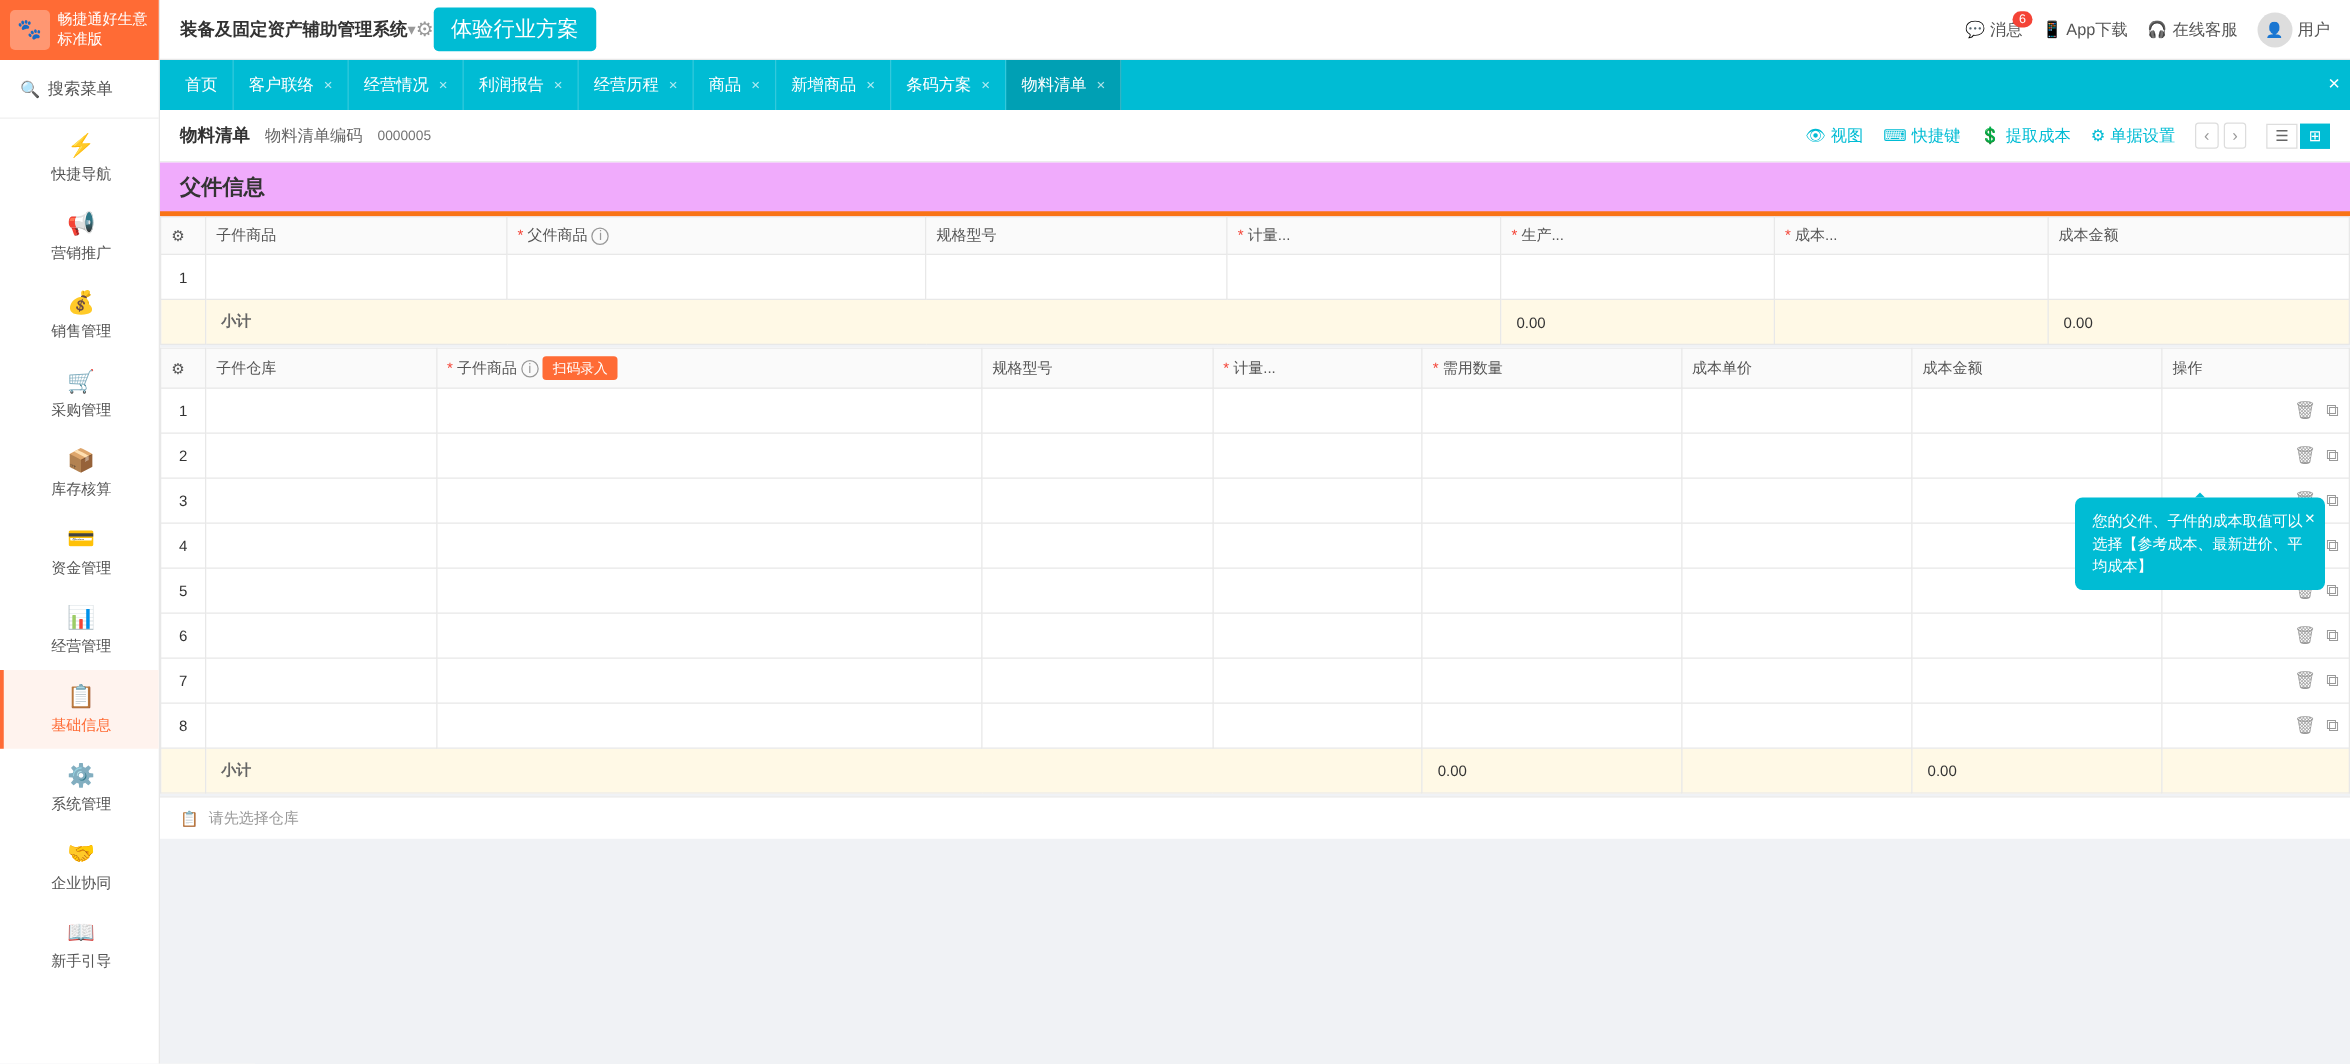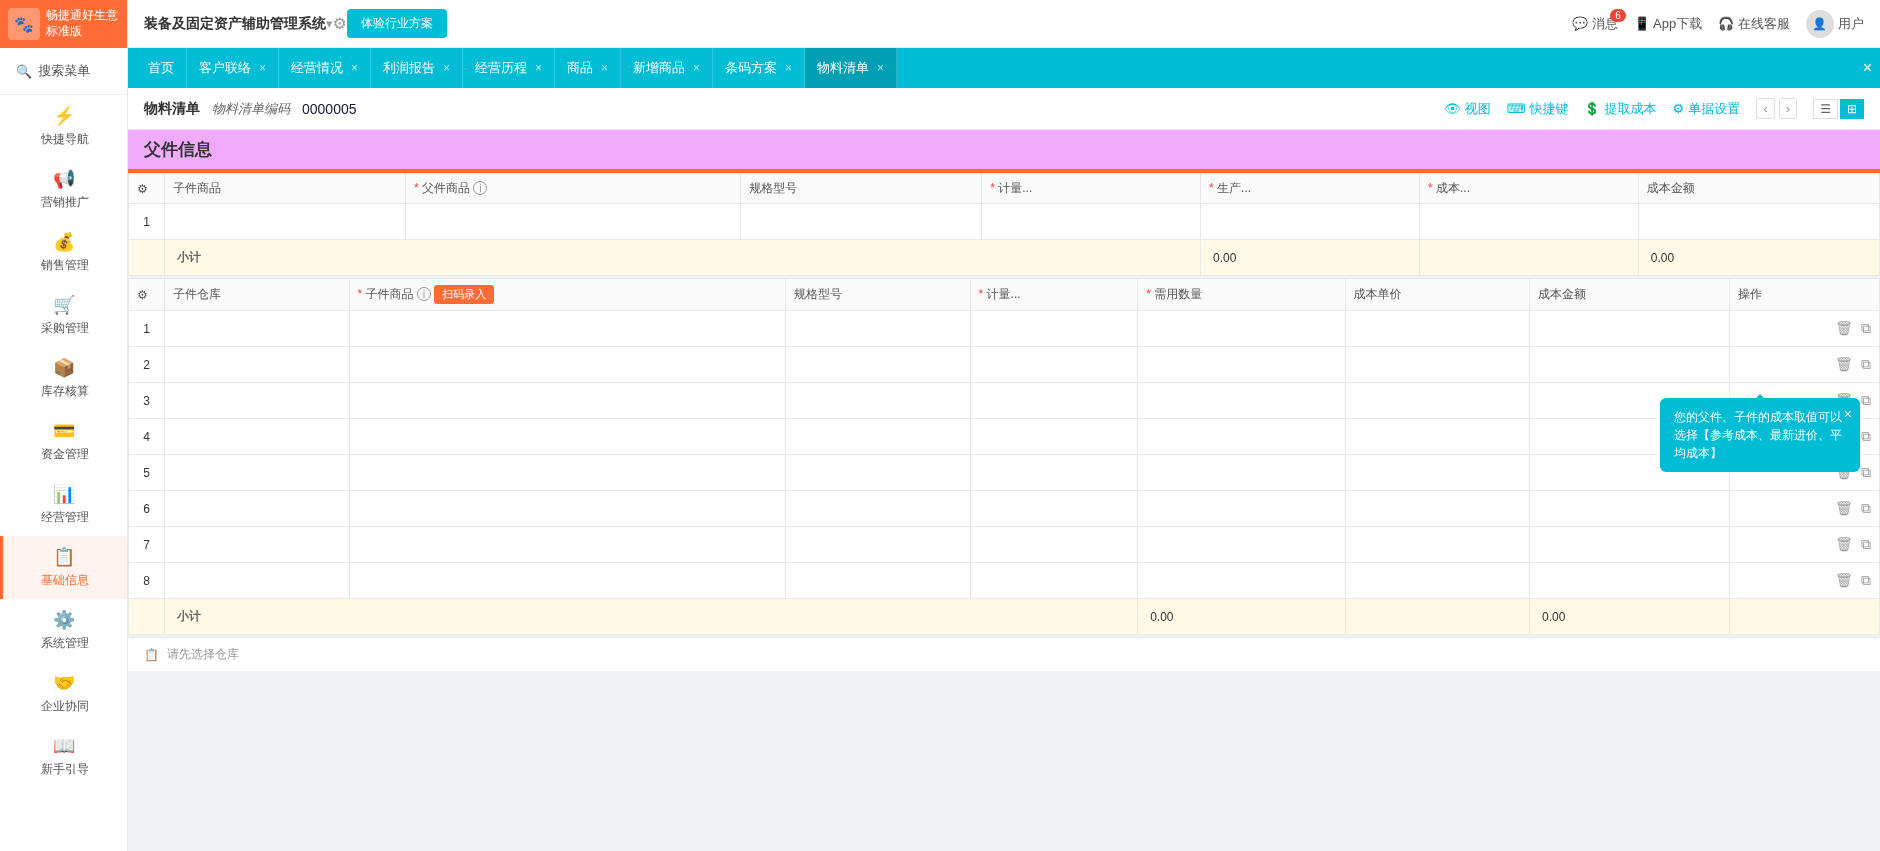--- a/index.html
+++ b/index.html
@@ -95,21 +95,21 @@
       cursor: pointer;
       font-size: 16px;
     }
     .topbar-trial-btn {
       background: #00bcd4;
       color: #fff;
       border: none;
       padding: 6px 14px;
       border-radius: 4px;
       cursor: pointer;
-      font-size: 12px;
+      font-size: 17px;
     }
     .topbar-right {
       margin-left: auto;
       display: flex;
       align-items: center;
       gap: 16px;
       color: #555;
       font-size: 13px;
     }
     .topbar-badge {
@@ -173,22 +173,22 @@
     
     .sub-header {
       background: #fff;
       padding: 10px 16px;
       border-bottom: 1px solid #e8e8e8;
       display: flex;
       align-items: center;
       gap: 12px;
     }
     .sub-header-title { color: #333; font-size: 14px; font-weight: bold; }
-    .sub-header-code-label { color: #666; font-size: 13px; font-style: italic; }
-    .sub-header-code { color: #0f172a; font-size: 14px; }
+    .sub-header-code-label { color: #666; font-size: 13px; }
+    .sub-header-code { color: #737373; font-size: 11px; }
     .sub-header-right {
       margin-left: auto;
       display: flex;
       align-items: center;
       gap: 16px;
       font-size: 13px;
       color: #00bcd4;
     }
     .sub-header-right span { cursor: pointer; display: flex; align-items: center; gap: 4px; }
     .nav-arrows { display: flex; gap: 4px; }

